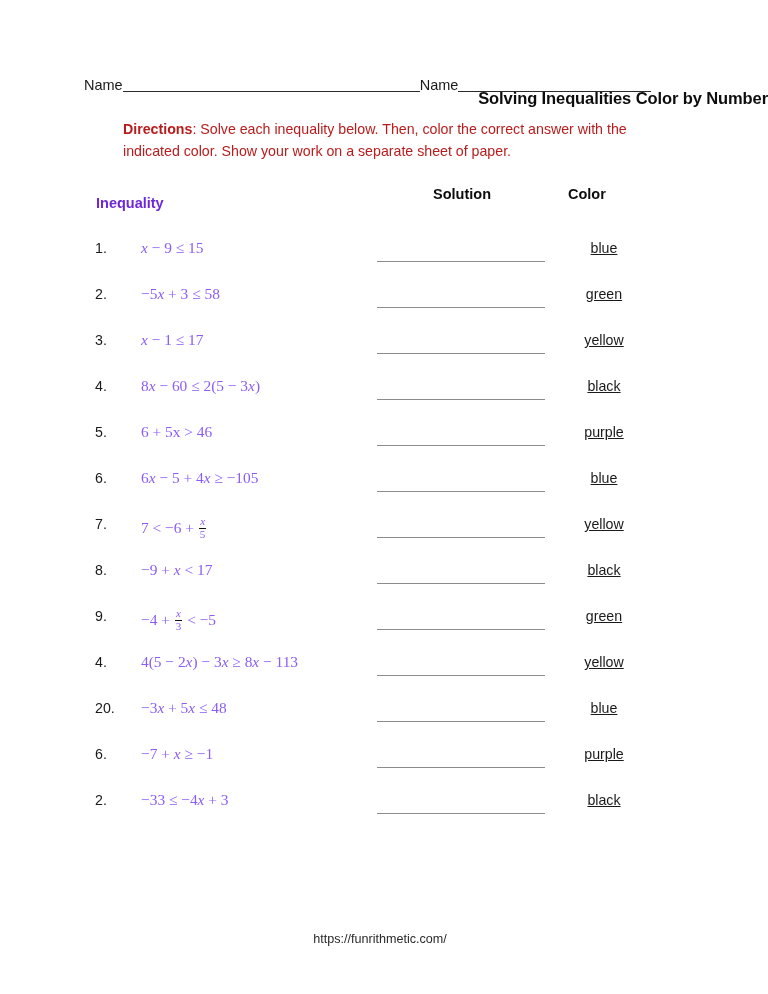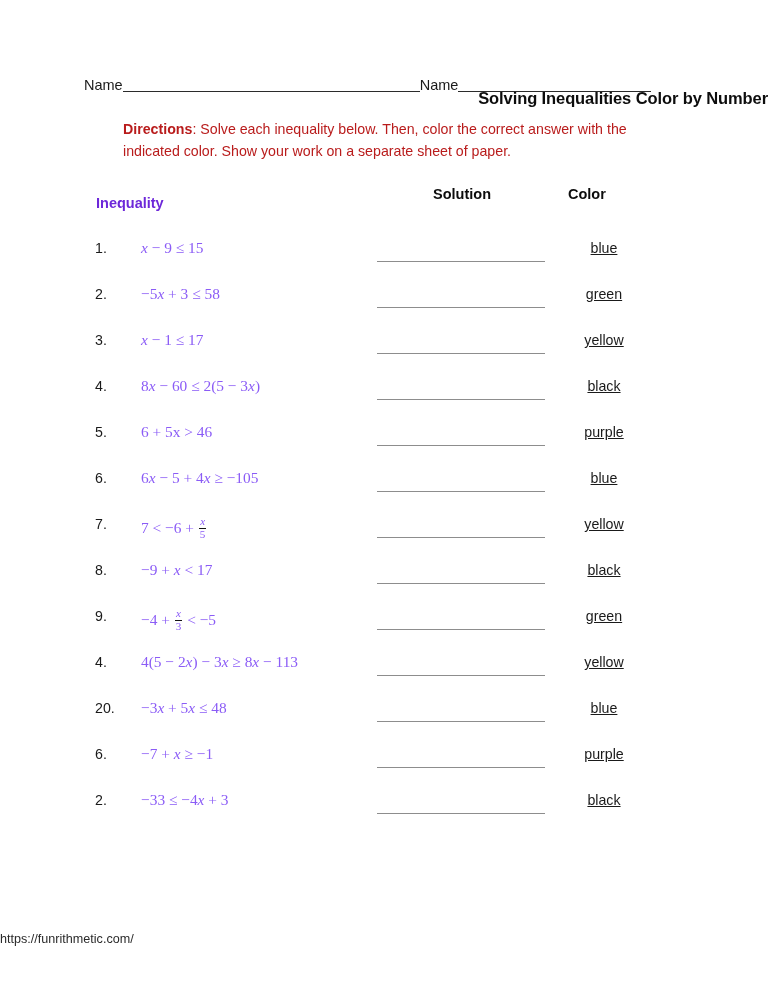--- a/index.html
+++ b/index.html
@@ -165,21 +165,21 @@
     padding: 0 1px;
   }
   .frac .den { display: block; padding: 0 1px; }
 
   
   .footer {
     position: absolute;
     left: 0;
     right: 8px;
     top: 932px;
-    text-align: left;
+    text-align: center;
     font-size: 12.6px;
     color: #2a2a2a;
   }
 </style>
 </head>
 <body>
 
 <div class="page">
 
   <div class="namedate">

